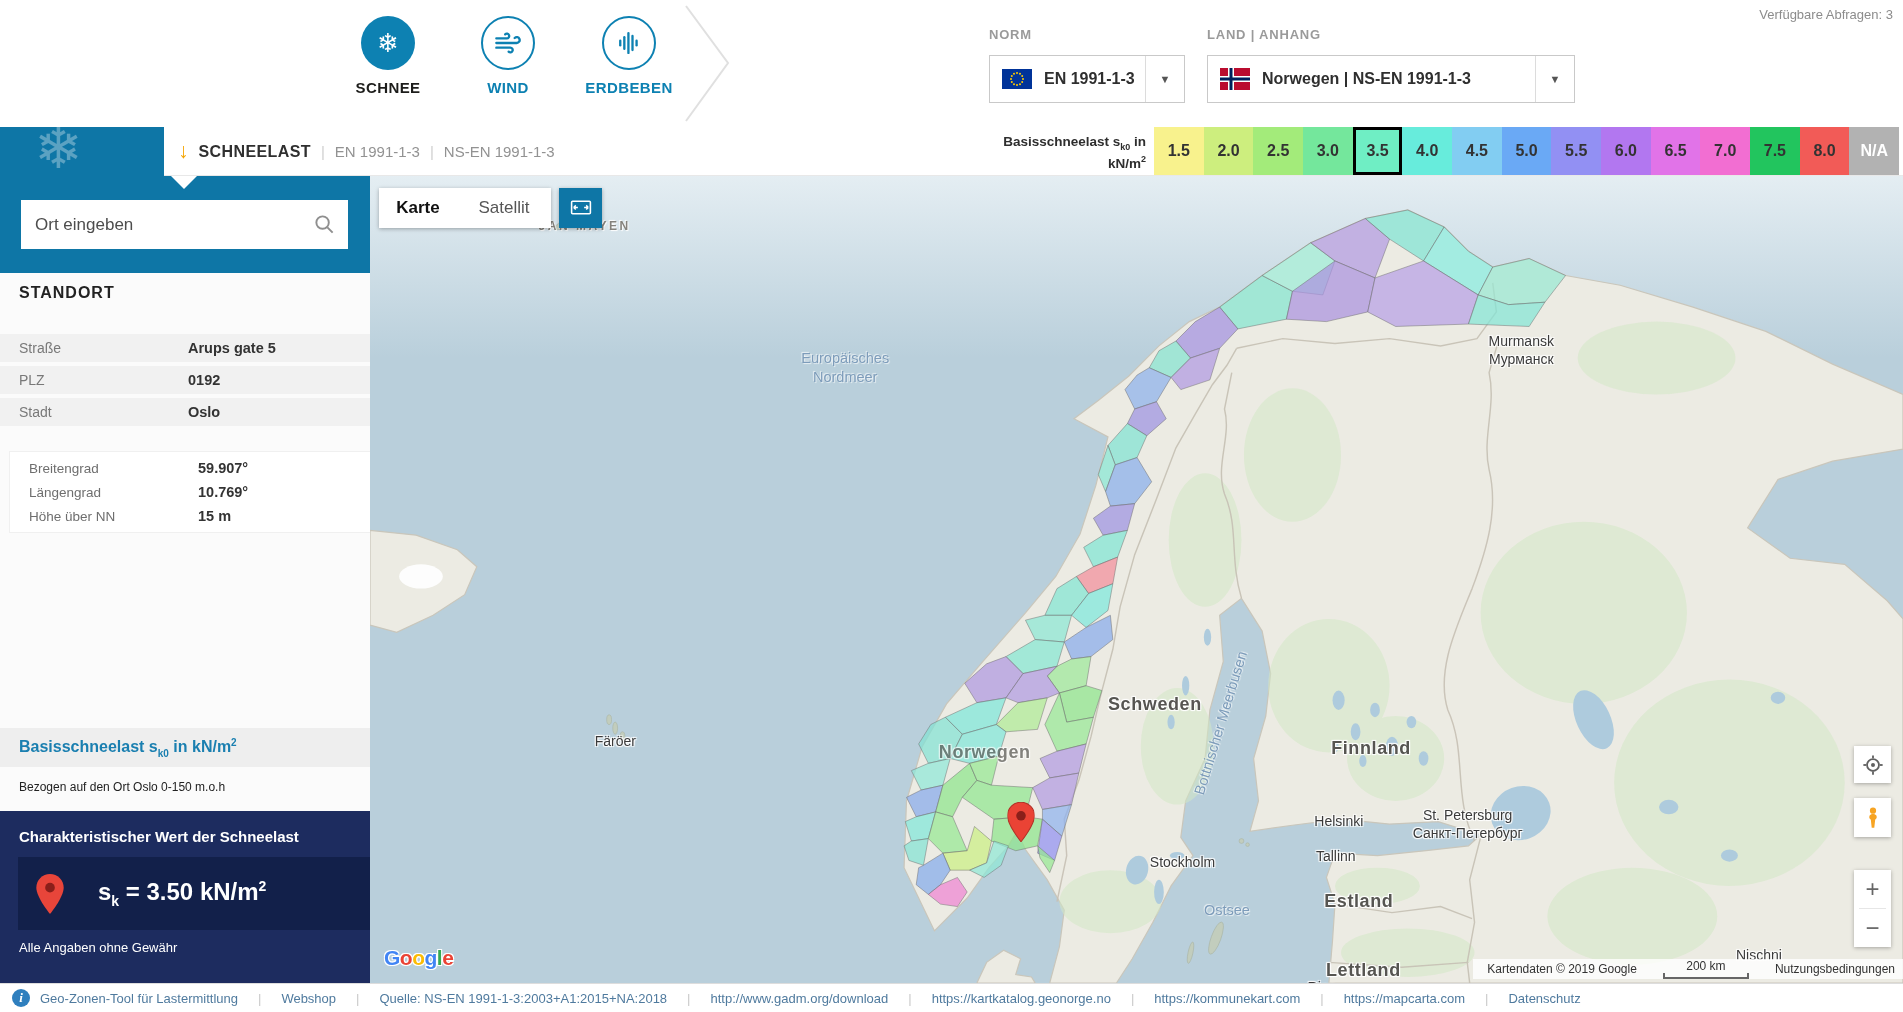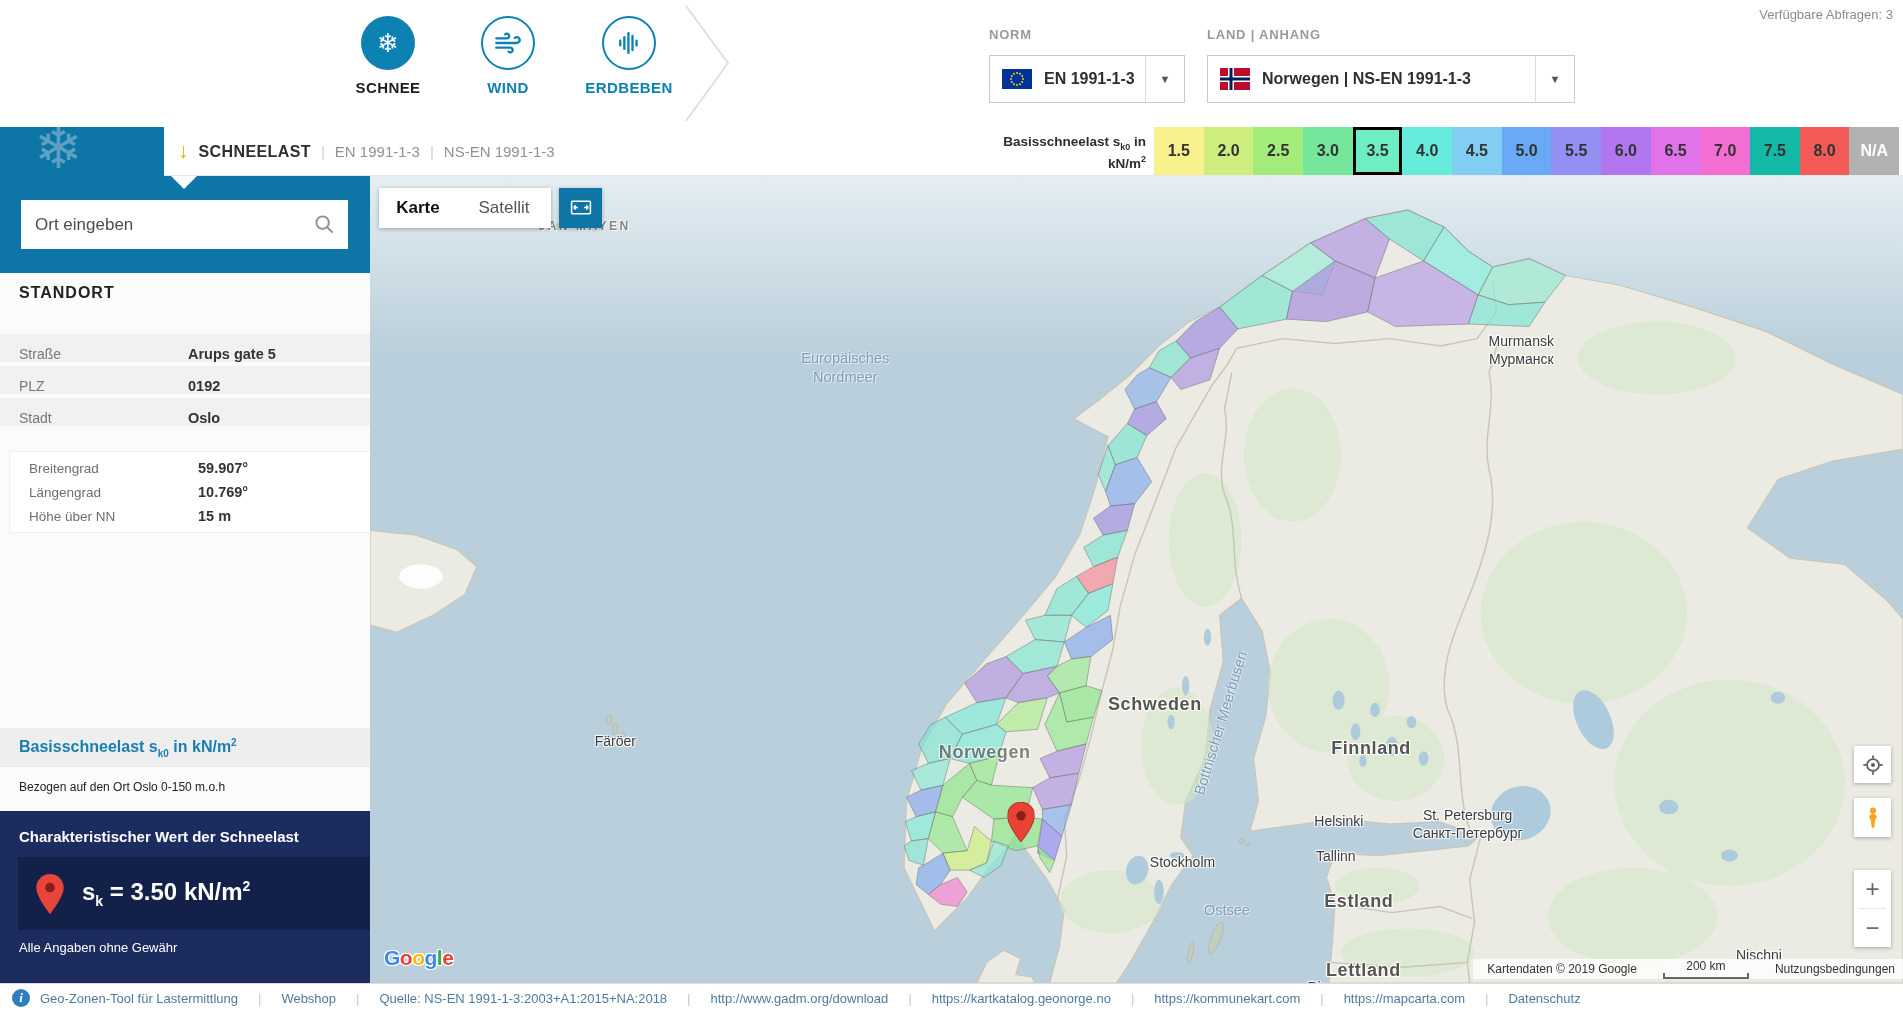--- a/index.html
+++ b/index.html
@@ -41,34 +41,34 @@
   
   .sidebar{position:absolute;left:0;top:176px;width:438px;bottom:29px;background:#fbfbfb;}
   .search-area{position:absolute;left:0;top:0;width:100%;height:97px;background:#0e76a6;}
   .pointer{position:absolute;left:171px;top:0;width:0;height:0;border-left:13px solid transparent;border-right:13px solid transparent;border-top:13px solid #fff;}
   .search-box{position:absolute;left:21px;top:24px;width:327px;height:49px;background:#fff;}
   .search-box input{position:absolute;inset:0;border:none;outline:none;padding:0 46px 0 14px;font-size:17px;font-family:"Liberation Sans",sans-serif;color:#333;}
   .search-box input::placeholder{color:#4d4d4d;opacity:1;}
   .search-icon{position:absolute;right:12px;top:13px;}
   .standort-title{position:absolute;left:19px;top:108px;font-size:16px;font-weight:700;letter-spacing:1px;color:#222;margin:0;}
   .addr-rows{position:absolute;left:0;top:158px;width:100%;}
-  .a-row{position:relative;height:28px;margin-bottom:4px;background:#f1f1f1;display:flex;align-items:flex-end;padding-left:19px;box-sizing:border-box;}
+  .a-row{position:relative;height:28px;margin-bottom:4px;background:#f1f1f1;display:flex;align-items:center;padding-left:19px;box-sizing:border-box;}
   .a-row .lbl{font-size:14px;color:#787878;}
   .a-row .val,.c-row .val{position:absolute;left:188px;font-size:14.5px;font-weight:700;color:#333;}
   .coord-card{position:absolute;left:10px;right:10px;top:276px;background:#fff;box-shadow:0 0 0 1px #f0f0f0;padding:4px 0;}
   .c-row{position:relative;height:24px;display:flex;align-items:center;padding-left:19px;}
   .c-row .lbl{font-size:13.5px;color:#6e6e6e;}
   .result-row{position:absolute;left:0;top:552px;width:100%;height:39px;background:#eeeeee;display:flex;align-items:center;}
   .result-label{padding-left:19px;font-size:16px;font-weight:700;color:#1a7fb0;}
   .result-label sub,.result-label sup{font-size:10px;}
   .result-badge{margin-left:auto;width:46px;height:100%;display:flex;align-items:center;justify-content:center;font-size:17px;font-weight:700;color:#1f1f1f;}
   .result-note{position:absolute;left:19px;top:604px;font-size:12px;color:#222;}
   .char-section{position:absolute;left:0;top:635px;bottom:0;width:100%;background:#1d2c5f;}
   .char-title{position:absolute;left:19px;top:17px;font-size:15px;font-weight:700;color:#fff;}
-  .sk-box{position:absolute;left:18px;right:18px;top:46px;height:73px;background:#12204a;display:flex;align-items:center;}
+  .sk-box{position:absolute;left:18px;right:18px;top:46px;height:73px;background:#12204a;display:flex;align-items:center;gap:16px;}
   .pin-cell{width:64px;display:flex;align-items:center;justify-content:center;}
   .sk-text{font-size:24px;font-weight:700;color:#fff;}
   .sk-text sub{font-size:14px;} .sk-text sup{font-size:14px;}
   .disclaimer{position:absolute;left:19px;top:129px;font-size:13px;color:#fff;}
   
   .map{position:absolute;left:370px;right:0;top:176px;bottom:29px;background:#b9cfdb;overflow:hidden;}
   .map-svg{position:absolute;inset:0;width:100%;height:100%;display:block;}
   .map-labels{position:absolute;inset:0;pointer-events:none;}
   .map-label{position:absolute;transform:translate(-50%,-50%);white-space:pre-line;text-align:center;line-height:1.3;}
   .map-label.country{font-size:18px;font-weight:600;color:#565551;letter-spacing:.6px;text-shadow:1px 1px 1px #fff,-1px -1px 1px #fff,1px -1px 1px #fff,-1px 1px 1px #fff;}
@@ -203,21 +203,21 @@
         <div class="scale-cell" style="background: rgb(163, 235, 122);">2.5</div>
         <div class="scale-cell" style="background: rgb(116, 231, 156);">3.0</div>
         <div class="scale-cell selected" style="background: rgb(111, 238, 196);">3.5</div>
         <div class="scale-cell" style="background: rgb(103, 236, 220);">4.0</div>
         <div class="scale-cell" style="background: rgb(130, 205, 242);">4.5</div>
         <div class="scale-cell" style="background: rgb(106, 169, 245);">5.0</div>
         <div class="scale-cell" style="background: rgb(146, 144, 243);">5.5</div>
         <div class="scale-cell" style="background: rgb(178, 119, 240);">6.0</div>
         <div class="scale-cell" style="background: rgb(225, 115, 232);">6.5</div>
         <div class="scale-cell" style="background: rgb(242, 110, 210);">7.0</div>
-        <div class="scale-cell" style="background: #14b8a6;">7.5</div>
+        <div class="scale-cell" style="background: #22c55e;">7.5</div>
         <div class="scale-cell" style="background: rgb(242, 91, 87);">8.0</div>
         <div class="scale-cell na" style="background: rgb(178, 178, 178);">N/A</div>
       </div>
   </div>
 
   <aside class="sidebar">
     <div class="search-area">
       <div class="pointer"></div>
       <div class="search-box">
         <input type="text" placeholder="Ort eingeben" style="">

